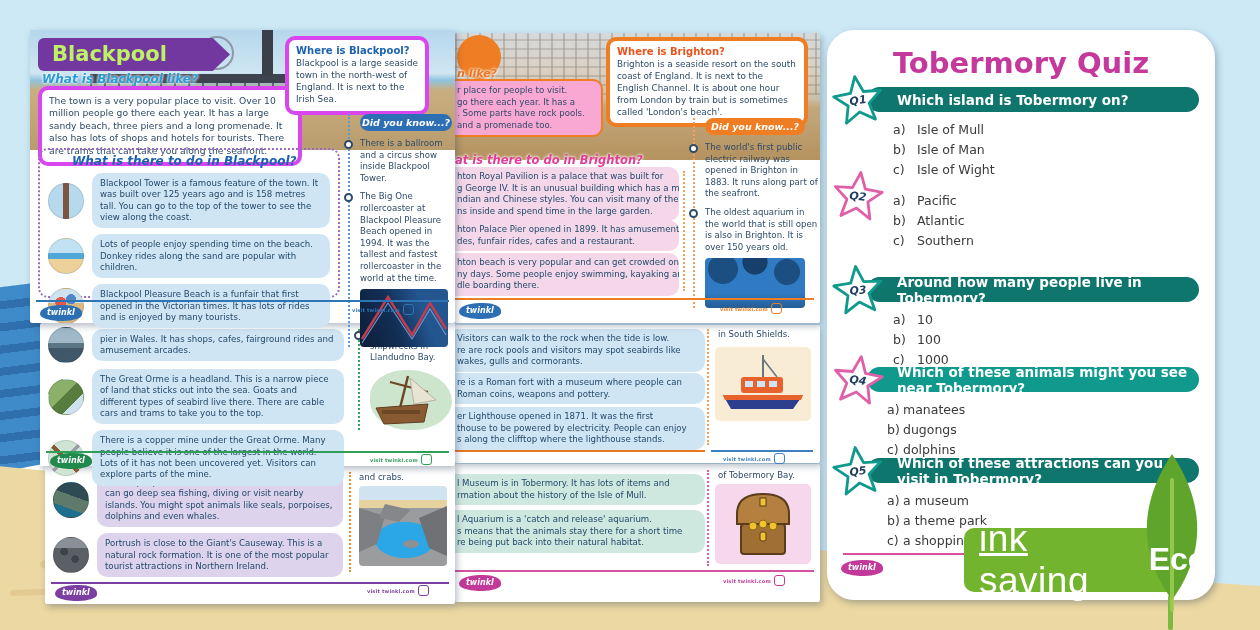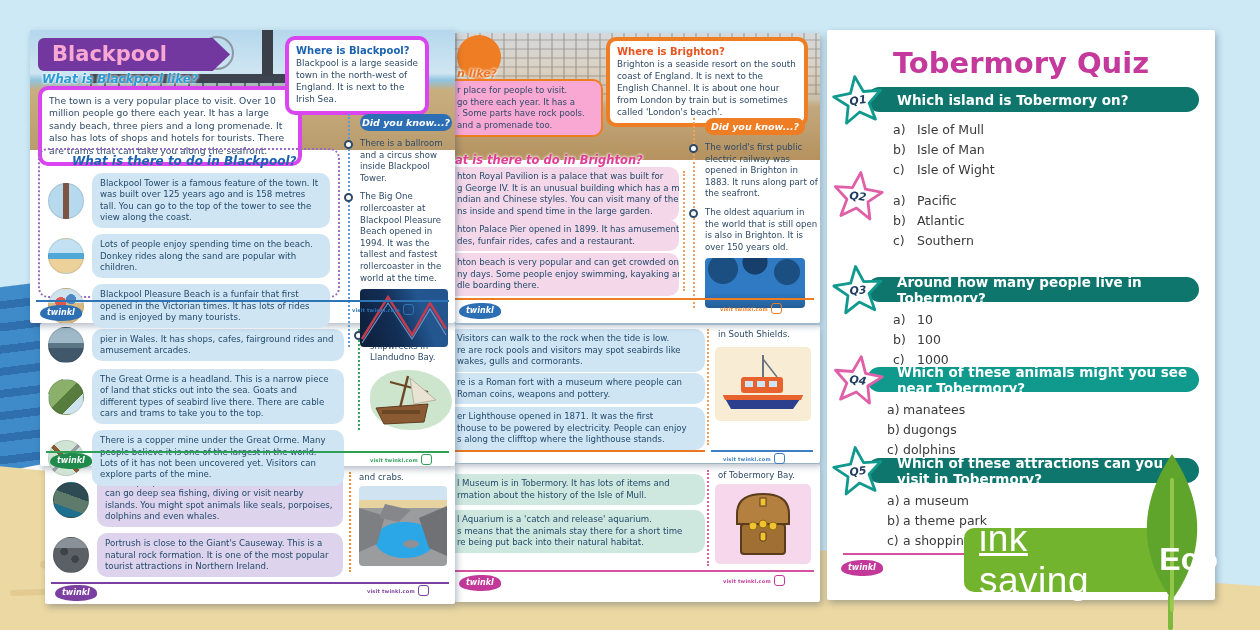--- a/index.html
+++ b/index.html
@@ -33,21 +33,21 @@
   .visit{position:absolute;font-size:5px;letter-spacing:.2px;display:flex;align-items:center;gap:3px;font-weight:bold;}
   .visit .chip{width:9px;height:9px;border-radius:3px;display:inline-block;border:1px solid currentColor;}
   
   .bp-photo{position:absolute;left:0;top:0;width:425px;height:120px;
     background:linear-gradient(180deg,#b5d7ec 0%,#cfe6f2 36%,#8fc3de 42%,#c9ae80 50%,#b99c6e 100%);overflow:hidden;}
   .bp-pier{position:absolute;left:60px;top:44px;width:200px;height:9px;background:#3d4450;}
   .bp-pierlegs{position:absolute;left:60px;top:53px;width:200px;height:13px;background:repeating-linear-gradient(90deg,#3d4450 0 2px,transparent 2px 14px);opacity:.7;}
   .bp-wheel{position:absolute;left:170px;top:6px;width:30px;height:30px;border:2px solid #8d98a5;border-radius:50%;}
   .bp-tower{position:absolute;left:232px;top:0;width:11px;height:46px;background:#3a3f4a;}
   .bp-badge{position:absolute;left:8px;top:8px;width:192px;height:33px;background:#7238a0;border-radius:6px;
-    clip-path:polygon(0 0,91% 0,100% 50%,91% 100%,0 100%);color:#f9a8d4;font-weight:bold;font-size:21px;line-height:33px;padding-left:14px;box-sizing:border-box;}
+    clip-path:polygon(0 0,91% 0,100% 50%,91% 100%,0 100%);color:#bef264;font-weight:bold;font-size:21px;line-height:33px;padding-left:14px;box-sizing:border-box;}
   .sec-head{position:absolute;font-weight:bold;font-style:italic;text-shadow:0 0 3px #fff,0 0 3px #fff;}
   .todo{position:absolute;border:2px dotted #9a6bc0;border-radius:10px;padding:4px 8px;box-sizing:border-box;}
   .todo h3{margin:0 0 5px 24px;font-size:12px;font-weight:bold;font-style:italic;color:#1b63b0;}
   .c-tower{background:linear-gradient(90deg,transparent 0 42%,#7d5440 42% 58%,transparent 58%),linear-gradient(180deg,#b7d9ee 0 100%);}
   .c-beach{background:linear-gradient(180deg,#c2e2f3 0 42%,#4fa8d8 42% 58%,#ecd29a 58% 100%);}
   .c-funfair{background:radial-gradient(circle at 35% 40%,#e2574b 0 18%,transparent 19%),radial-gradient(circle at 65% 30%,#4f86c6 0 15%,transparent 16%),linear-gradient(180deg,#cfe3ef 0 40%,#d8b97f 40% 100%);}
   .c-pier{background:linear-gradient(180deg,#9fb9c8 0 45%,#5b7685 45% 60%,#41576a 60% 100%);}
   .c-orme{background:linear-gradient(135deg,#8ab06a 0 45%,#567d3e 45% 70%,#cfe3ef 70% 100%);}
   .c-mine{background:linear-gradient(45deg,transparent 0 44%,#8a5a33 44% 52%,transparent 52%),linear-gradient(-45deg,transparent 0 46%,#9aa0a6 46% 54%,transparent 54%),#cfe4d4;}
   .c-cliff{background:linear-gradient(200deg,#2e4a52 0 40%,#5d7a6b 40% 70%,#1f6f8e 70% 100%);}
@@ -75,21 +75,21 @@
   .qstar{position:absolute;left:-12px;top:-14px;width:54px;height:54px;}
   .qstar .qlabel{position:absolute;inset:0;display:flex;align-items:center;justify-content:center;font-size:11px;font-weight:bold;color:#1f3c5e;font-style:italic;}
   .opts{margin:7px 0 0 50px;}
   .opt{height:20px;font-size:12.5px;color:#3a3a3a;display:flex;align-items:center;}
   .opt .letter{width:24px;display:inline-block;}
   
   .eco-rect{position:absolute;left:964px;top:528px;width:214px;height:64px;background:#73b42e;border-radius:10px;z-index:40;}
   .eco-ink{position:absolute;left:979px;top:533px;width:160px;height:54px;z-index:42;color:#fff;font-size:37px;font-family:"Liberation Sans",sans-serif;display:flex;align-items:center;justify-content:center;letter-spacing:.5px;text-decoration:underline;}
   .eco-leaf{position:absolute;left:1126px;top:450px;width:92px;height:162px;z-index:41;}
   .eco-stem{position:absolute;left:1168px;top:595px;width:5px;height:35px;background:#7db93c;z-index:39;border-radius:2px;}
-  .eco-text{position:absolute;left:1138px;top:541px;width:80px;text-align:right;z-index:43;color:#fff;font-weight:bold;font-size:32px;font-family:"Liberation Sans",sans-serif;}
+  .eco-text{position:absolute;left:1138px;top:541px;width:80px;text-align:center;z-index:43;color:#fff;font-weight:bold;font-size:32px;font-family:"Liberation Sans",sans-serif;}
 </style>
 </head>
 <body>
 
 <div class="scene">
 
   <div class="bg-sea"></div>
   <div class="bg-foam"></div>
   <div class="bg-sand"></div>
   <div class="sand-streak" style="left:40px;top:556px;width:180px;height:8px;transform:rotate(-3deg);"></div>
@@ -321,21 +321,21 @@
       </svg>
     </div>
     <div class="footline" style="left:6px;right:6px;top:118px;background:#7a3fa0;"></div>
     <div class="twinkl" style="left:10px;top:121px;background:#7a3fa0;">twinkl</div>
     <div class="visit" style="left:322px;top:121px;color:#7a3fa0;">
         <span>visit twinkl.com</span>
         <span class="chip"></span>
       </div>
   </section>
 
-  <section class="card" style="left:827px;top:30px;width:388px;height:570px;z-index:32;">
+  <section class="card" style="left:827px;top:30px;width:388px;height:570px;z-index:32;border-radius:27px;">
     <div class="quiz-title">Tobermory Quiz</div>
 
     <div class="q" style="top:57px;">
       <div class="qbar pink">Which island is Tobermory on?</div>
       <div class="qstar" style="transform:rotate(-8deg);">
         <svg width="54" height="54" viewBox="0 0 48 48">
             <polygon points="24,3 29.8,17.2 45,18.2 33.4,28.1 37,43 24,34.8 11,43 14.6,28.1 3,18.2 18.2,17.2" fill="#fff" stroke="#109a8e" stroke-width="2.5" stroke-linejoin="round"></polygon>
           </svg>
         <span class="qlabel">Q1</span>
       </div>

